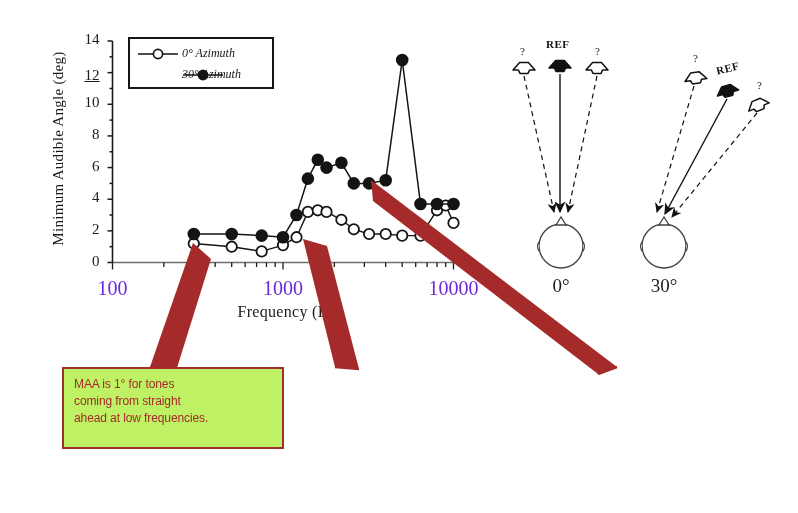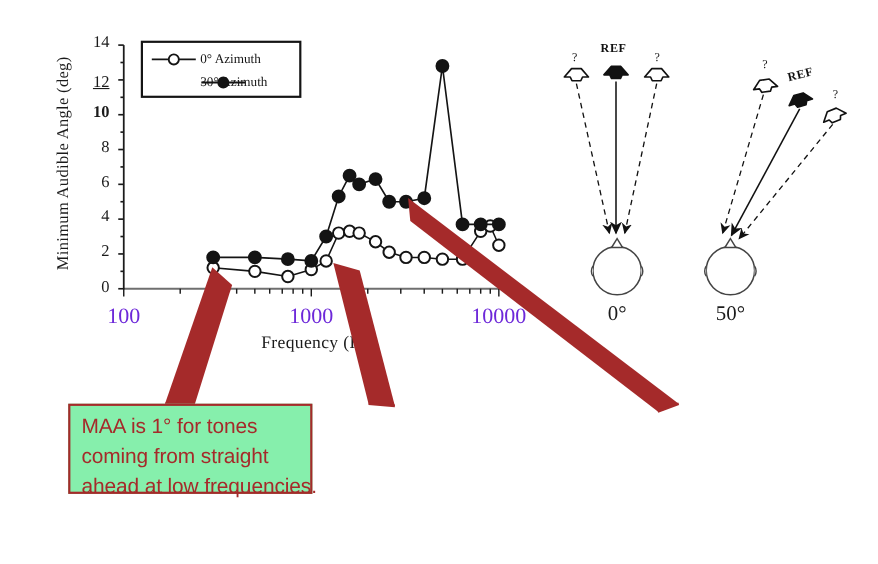--- a/index.html
+++ b/index.html
@@ -11,24 +11,24 @@
     position:relative;
   }
   #root{position:absolute;left:0;top:0;width:798px;height:513px;}
   .layer{position:absolute;left:0;top:0;width:798px;height:513px;}
 
   
   .callout{
     position:absolute;
     box-sizing:border-box;
     border:2px solid #A52A2A;
-    background:#86efac;
+    background:#bef264;
     color:#A52A2A;
     font-family:"Liberation Sans", sans-serif;
-    font-size:19px;
+    font-size:12px;
     line-height:1.42;
     padding:7px 9px 8px 10px;
     letter-spacing:-0.1px;
   }
   #callout-1{left:62px; top:367px; width:222px; height:82px;}
   #callout-2{left:300px;top:367px; width:215px; height:123px;}
   #callout-3{left:532px;top:367px; width:222px; height:82px;}
 
   .callout div{white-space:nowrap;}
 
@@ -58,20 +58,21 @@
   }
   .xtick{
     position:absolute; text-align:center;
     font-size:20px; font-family:Liberation Serif, serif; color:#6d28d9;
   }
   
   #legend{
     position:absolute; left:128px; top:37px; width:146px; height:52px;
     border:2px solid #141414; background:#fff;
     box-sizing:border-box;
+    font-style:italic;
   }
   .legend-row{
     position:absolute; left:6px; height:20px; width:134px;
   }
   .legend-label{
     position:absolute; left:46px; top:2px;
     font-size:12px; font-family:"Liberation Serif", serif; color:#141414;
     white-space:nowrap;
   }
   
@@ -174,21 +175,21 @@
         </g>
       </g>
   </svg>
 
   <div id="ytick-labels">
       <div class="ytick" style="left: 73.5px; top: 252.5px;">0</div>
       <div class="ytick" style="left: 73.5px; top: 220.857px;">2</div>
       <div class="ytick" style="left: 73.5px; top: 189.214px;">4</div>
       <div class="ytick" style="left: 73.5px; top: 157.571px;">6</div>
       <div class="ytick" style="left: 73.5px; top: 125.929px;">8</div>
-      <div class="ytick" style="left: 73.5px; top: 94.2857px; font-weight: bold;">10</div>
+      <div class="ytick" style="left: 73.5px; top: 94.2857px;">10</div>
       <div class="ytick" style="left: 73.5px; top: 67px; text-decoration: underline;">12</div>
       <div class="ytick" style="left: 73.5px; top: 31px;">14</div>
     </div>
 
   <div id="xtick-labels">
       <div class="xtick" style="left: 67.5px; top: 276.5px; width: 90px;">100</div>
       <div class="xtick" style="left: 238px; top: 276.5px; width: 90px;">1000</div>
       <div class="xtick" style="left: 408.5px; top: 276.5px; width: 90px;">10000</div>
     </div>
 
@@ -269,21 +270,21 @@
       <path d="M659,225 L664,217 L669,225 Z" fill="#fff" stroke="#444" stroke-width="1.3"></path>
       <path d="M642,242 a4,6 0 0 0 0,9" fill="#fff" stroke="#444" stroke-width="1.3"></path>
       <path d="M686,242 a4,6 0 0 1 0,9" fill="#fff" stroke="#444" stroke-width="1.3"></path>
     </g>
   </svg>
 
   <div class="ref-label" style="left:546px;top:38px;">REF</div>
   <div class="ref-label" style="left:716px;top:62px;transform:rotate(-14deg);">REF</div>
 
   <div class="diag-caption" style="left:531px;top:275px;">0°</div>
-  <div class="diag-caption" style="left:634px;top:275px;">50°</div>
+  <div class="diag-caption" style="left:634px;top:275px;">30°</div>
 
   <svg class="layer" id="arrow-svg" viewBox="0 0 798 513" width="798" height="513" xmlns="http://www.w3.org/2000/svg">
     <g fill="#A52A2A">
       <polygon points="150,367 193,243 211,259 176,371 "></polygon>
       <polygon points="335,367 303,239 327,246 359,369 "></polygon>
       <polygon points="617,367 371,180 373,201 598,374 "></polygon>
     </g>
 
     <g stroke="#A52A2A" stroke-width="2.4" fill="none">
       <path d="M150,367 L176,371"></path>

